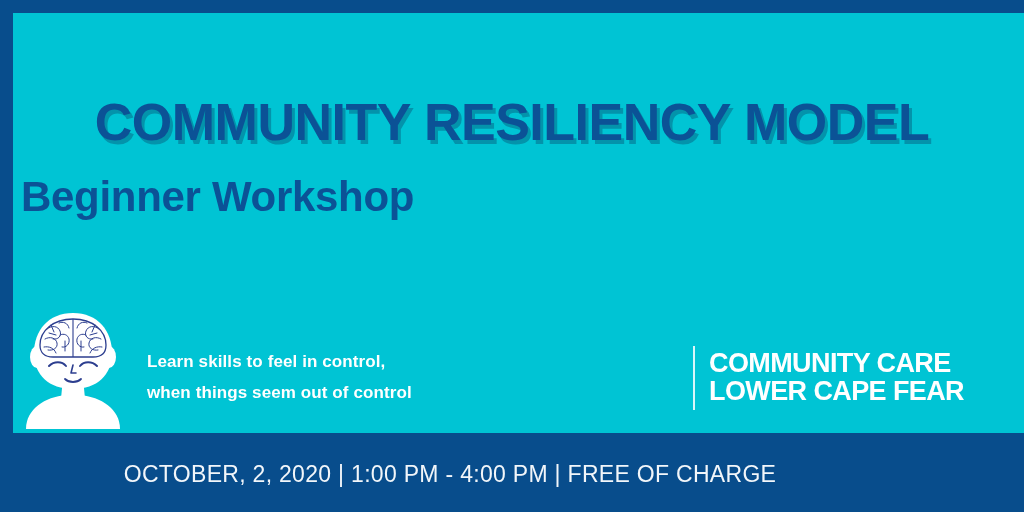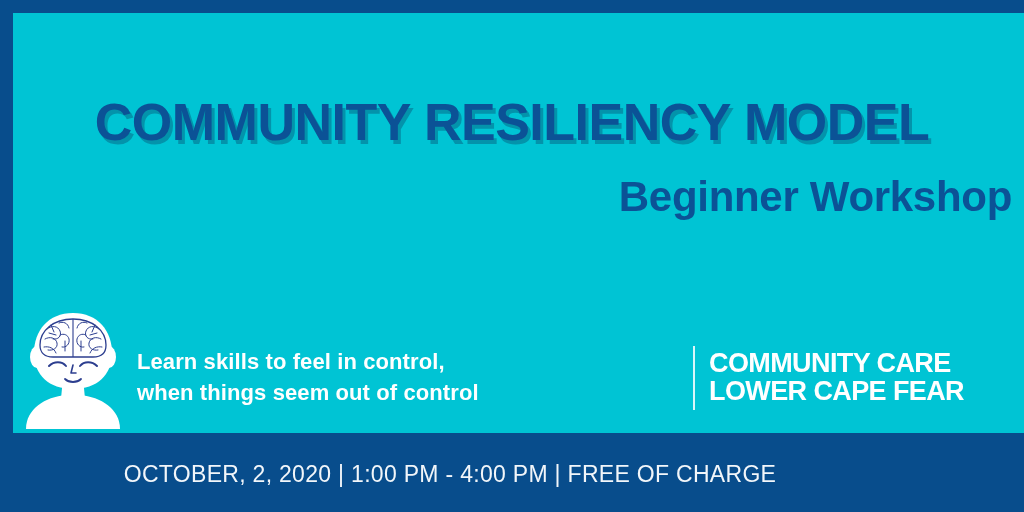--- a/index.html
+++ b/index.html
@@ -36,45 +36,45 @@
     text-align: center;
     font-size: 52px;
     font-weight: 700;
     letter-spacing: -0.5px;
     color: #0b5296;
     text-shadow: 3px 4px 0 rgba(6, 108, 136, 0.55);
     white-space: nowrap;
   }
   .subtitle {
     position: absolute;
-    left: 1px;
+    left: 8px;
     top: 160px;
     width: 998px;
-    text-align: right;
+    text-align: left;
     font-size: 42px;
     font-weight: 700;
     letter-spacing: -0.3px;
     color: #0b5296;
     white-space: nowrap;
   }
   
   .head-icon {
     position: absolute;
     left: 0px;
     top: 292px;
     width: 120px;
     height: 124px;
   }
   
   .tagline {
     position: absolute;
-    left: 124px;
+    left: 134px;
     top: 333px;
     color: #ffffff;
-    font-size: 22px;
+    font-size: 17px;
     font-weight: 700;
     line-height: 31px;
     letter-spacing: 0.1px;
     white-space: nowrap;
   }
   .tagline .line { display: block; }
   
   .sponsor-block {
     position: absolute;
     left: 660px;

